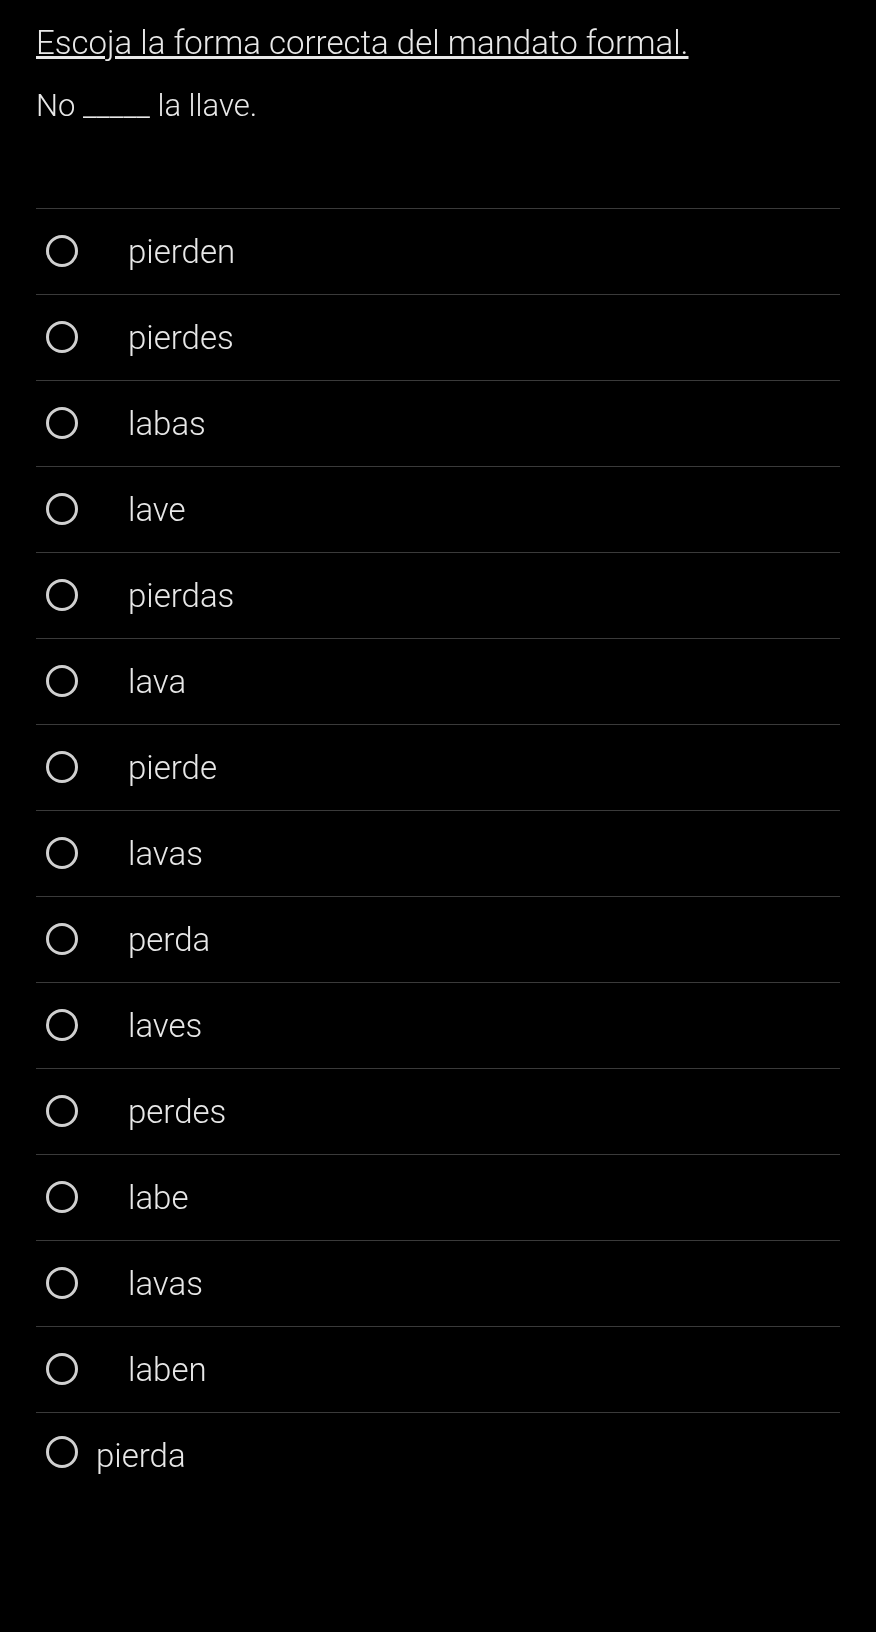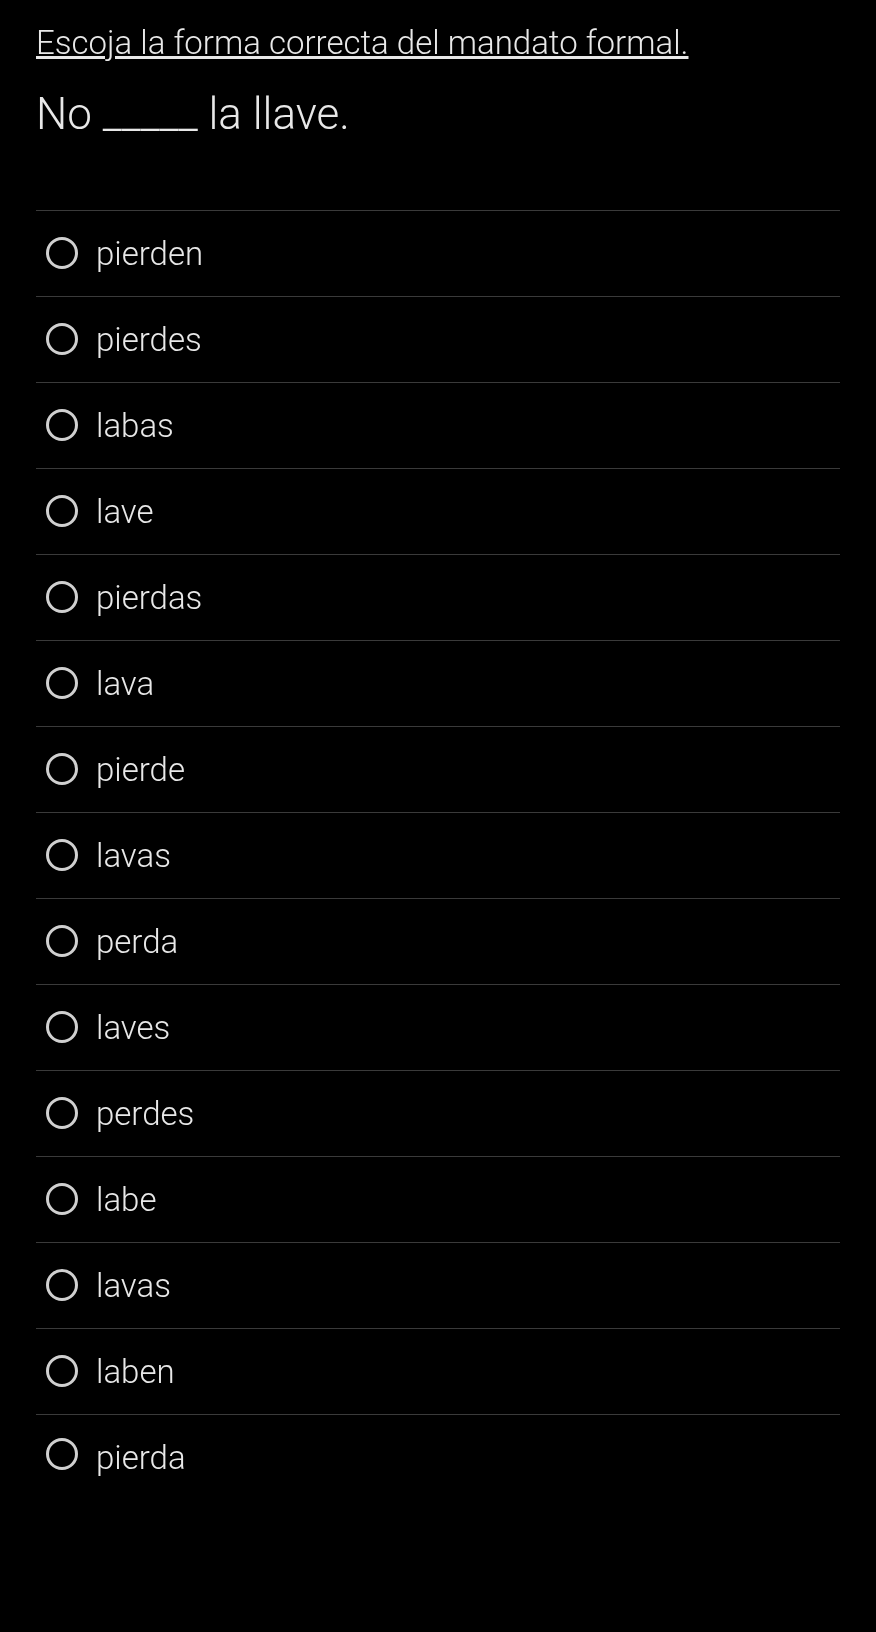--- a/index.html
+++ b/index.html
@@ -24,37 +24,38 @@
     .question-prompt {
       font-size: 33px;
       font-weight: 300;
       line-height: 1.4;
       color: #e8e8e8;
       margin-bottom: 18px;
       text-decoration: underline;
     }
     
     .question-sentence {
-      font-size: 44px;
+      font-size: 31px;
       font-weight: 300;
       line-height: 1.4;
       color: #e8e8e8;
-      margin-bottom: 64px;
+      margin-bottom: 80px;
     }
     
     .options-list {
       border-top: 1px solid #3a3a3a;
     }
     
     .option-item {
       display: flex;
       align-items: center;
       padding: 23px 10px;
       border-bottom: 1px solid #3a3a3a;
       cursor: pointer;
+      gap: 32px;
     }
     
     .radio-circle {
       width: 32px;
       height: 32px;
       border: 3px solid #d0d0d0;
       border-radius: 50%;
       flex-shrink: 0;
       margin-right: 18px;
     }

